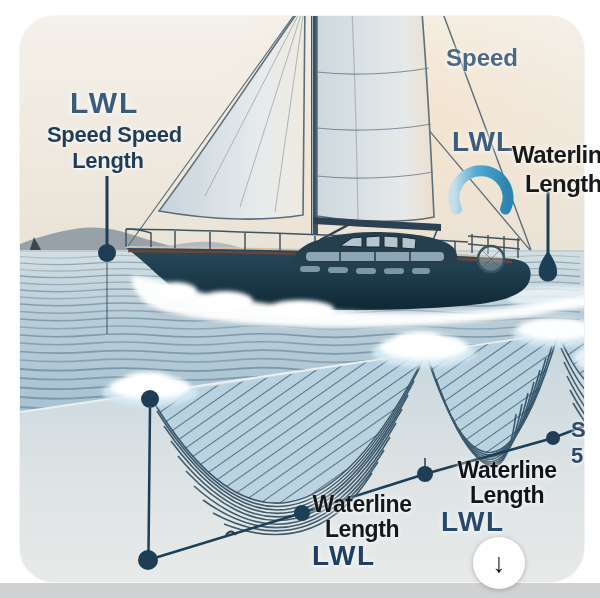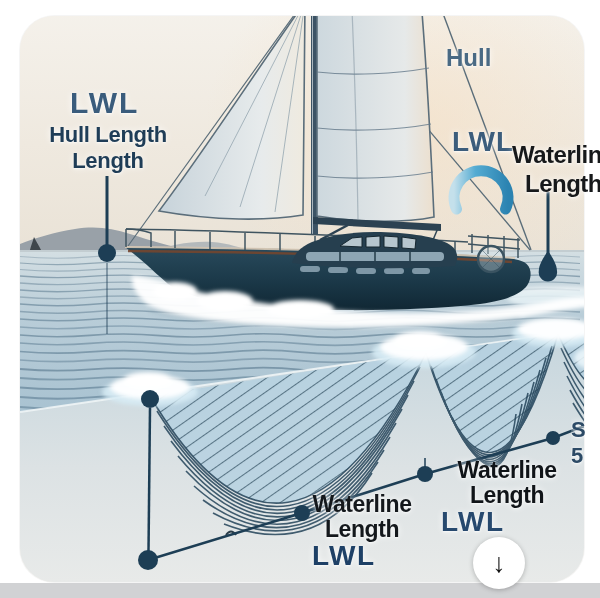--- a/index.html
+++ b/index.html
@@ -309,26 +309,26 @@
           <path d="M548,251 C553,258 557,265 557,271 A9.2,9.2 0 1 1 538.8,271 C538.8,265 543,258 548,251 Z"></path>
         </g>
         <path d="M456.5,209 A27,27 0 1 1 505.5,209" stroke="url(#arcG)" stroke-width="11" stroke-linecap="round" fill="none"></path>
       </g>
     </svg>
   </div>
 
   <div class="lbl lwl-left">LWL</div>
 
   <div class="lbl hsl">
-    <span>Hull Length</span><br>
+    <span>Speed Speed</span><br>
     <span>Length</span>
   </div>
 
   <div class="lbl hs">
-    <span>Hull</span>
+    <span>Speed</span>
   </div>
 
   <div class="lbl lwl-right">LWL</div>
 
   <div class="lbl wl-right">
     <span>Waterline</span>
     <span class="l2">Length</span>
   </div>
 
   <div class="lbl wl-bl">

